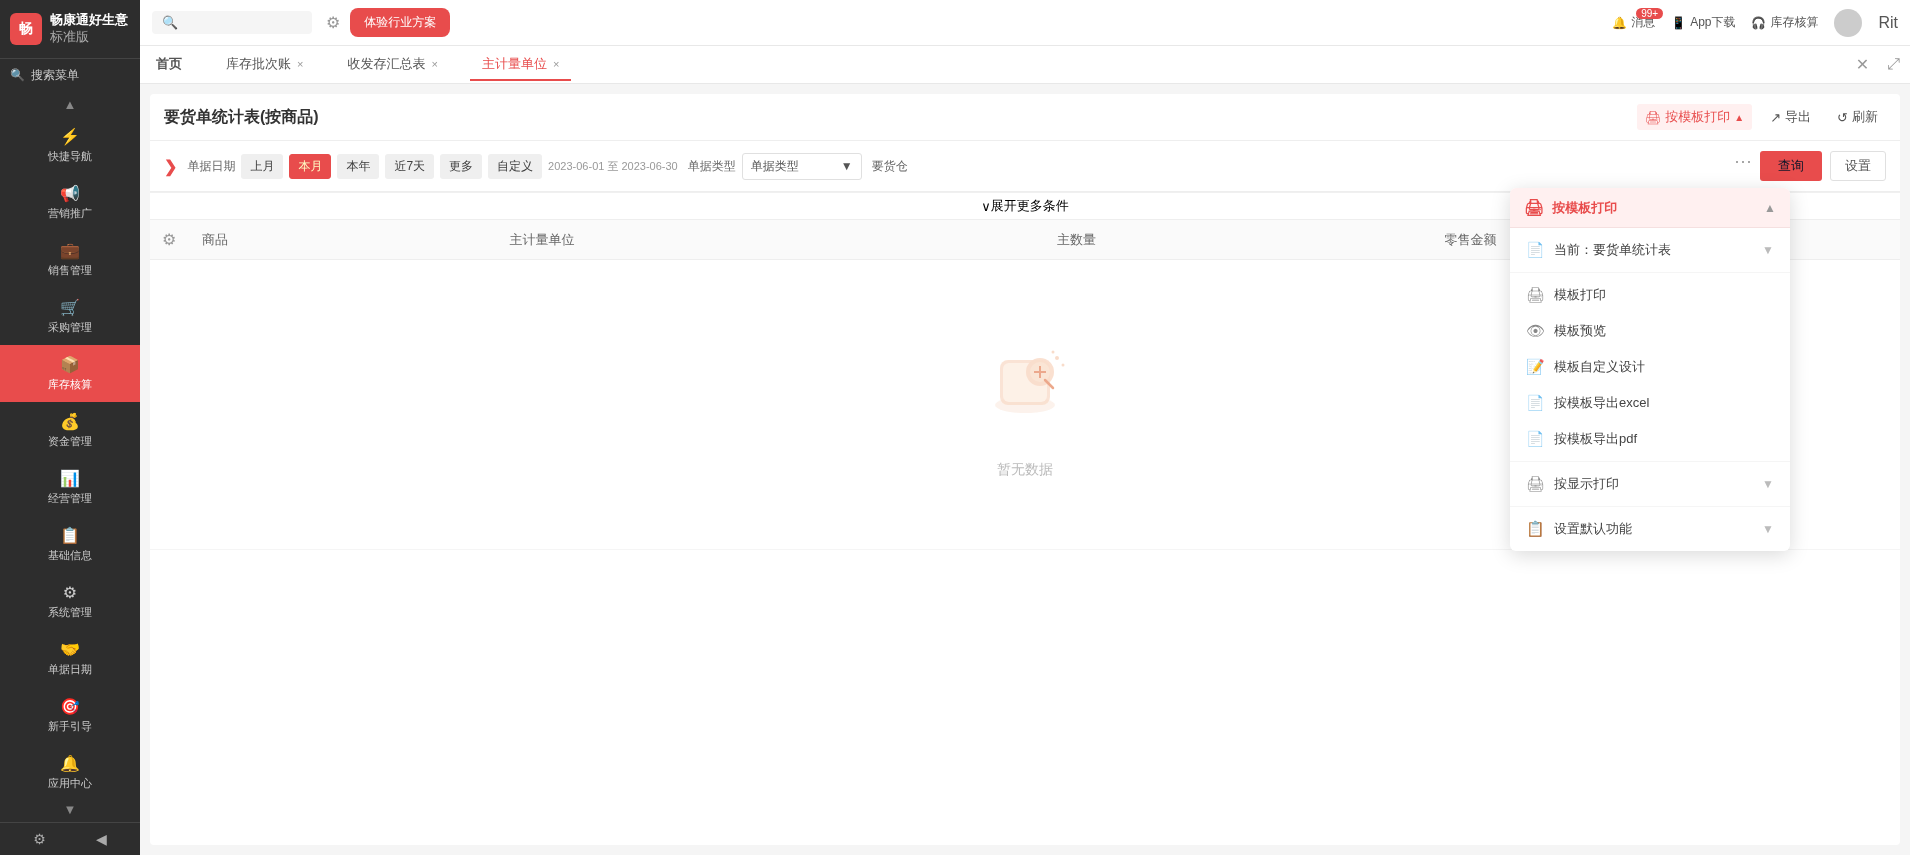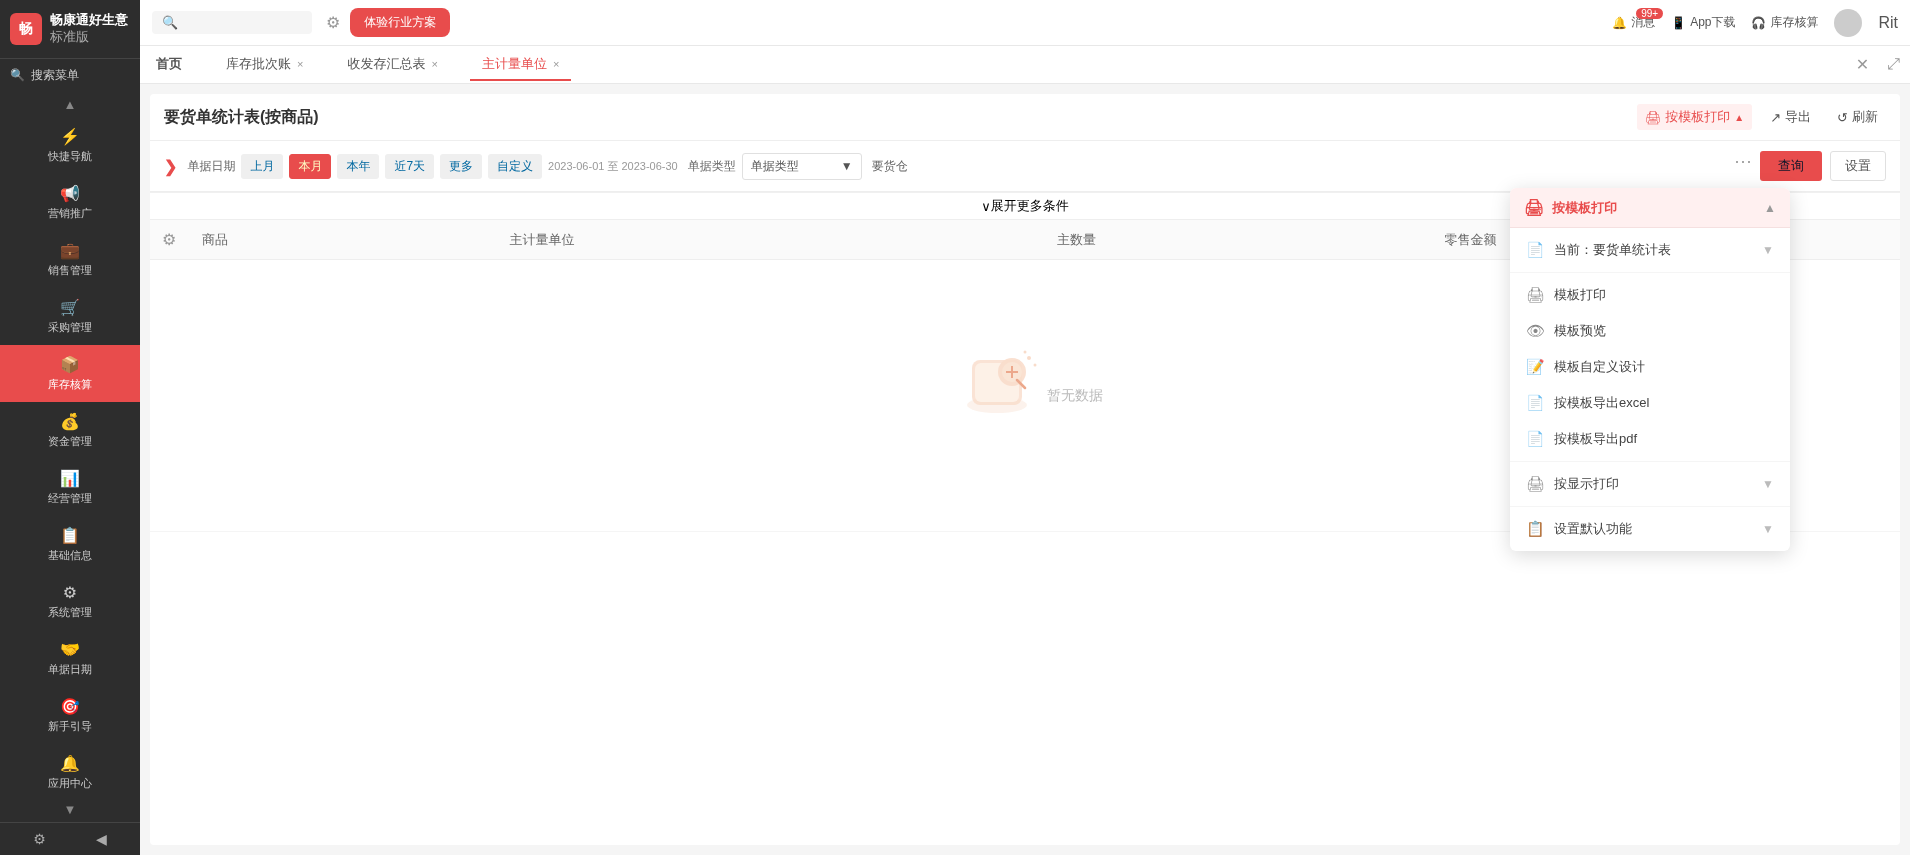--- a/index.html
+++ b/index.html
@@ -146,21 +146,21 @@
       display: flex; align-items: center; gap: 10px;
       border-bottom: 1px solid #eee;
       flex-wrap: wrap;
     }
     .filter-toggle { color: #e84c4c; cursor: pointer; font-size: 16px; font-weight: bold; }
 
     .filter-group { display: flex; align-items: center; gap: 6px; }
     .filter-label { color: #666; font-size: 12px; white-space: nowrap; }
     .date-btn {
       padding: 3px 8px; border-radius: 3px; font-size: 12px; cursor: pointer;
-      border: 1px solid transparent; color: #0369a1;
+      border: 1px solid transparent; color: #404040;
     }
     .date-btn.active { background: #e84c4c; color: #fef9c3; border-color: #e84c4c; }
 
     .date-range-text { color: #999; font-size: 11px; }
 
     .filter-select {
       display: flex; align-items: center; gap: 4px;
       border: 1px solid #e0e0e0; border-radius: 3px;
       padding: 4px 8px; background: white; cursor: pointer;
       font-size: 12px; color: #555; min-width: 120px;
@@ -185,21 +185,21 @@
       background: #fafafa; border-bottom: 1px solid #eee;
       padding: 10px 12px; text-align: left; font-weight: normal; color: #666; font-size: 13px;
       white-space: nowrap;
     }
     .data-table td { padding: 10px 12px; border-bottom: 1px solid #f5f5f5; color: #333; }
     .table-settings-col { width: 40px; text-align: center; }
     .settings-icon-btn { color: #999; cursor: pointer; font-size: 16px; }
 
     
     .empty-state {
-      display: flex; flex-direction: row; align-items: center; justify-content: center;
+      display: flex; flex-direction: column; align-items: center; justify-content: center;
       padding: 60px 20px; color: #999;
     }
     .empty-icon { font-size: 80px; margin-bottom: 12px; opacity: 0.6; }
     .empty-text { font-size: 14px; color: #bbb; }
 
     
     .dropdown-menu {
       position: absolute;
       top: 104px; right: 120px;
       background: white;

